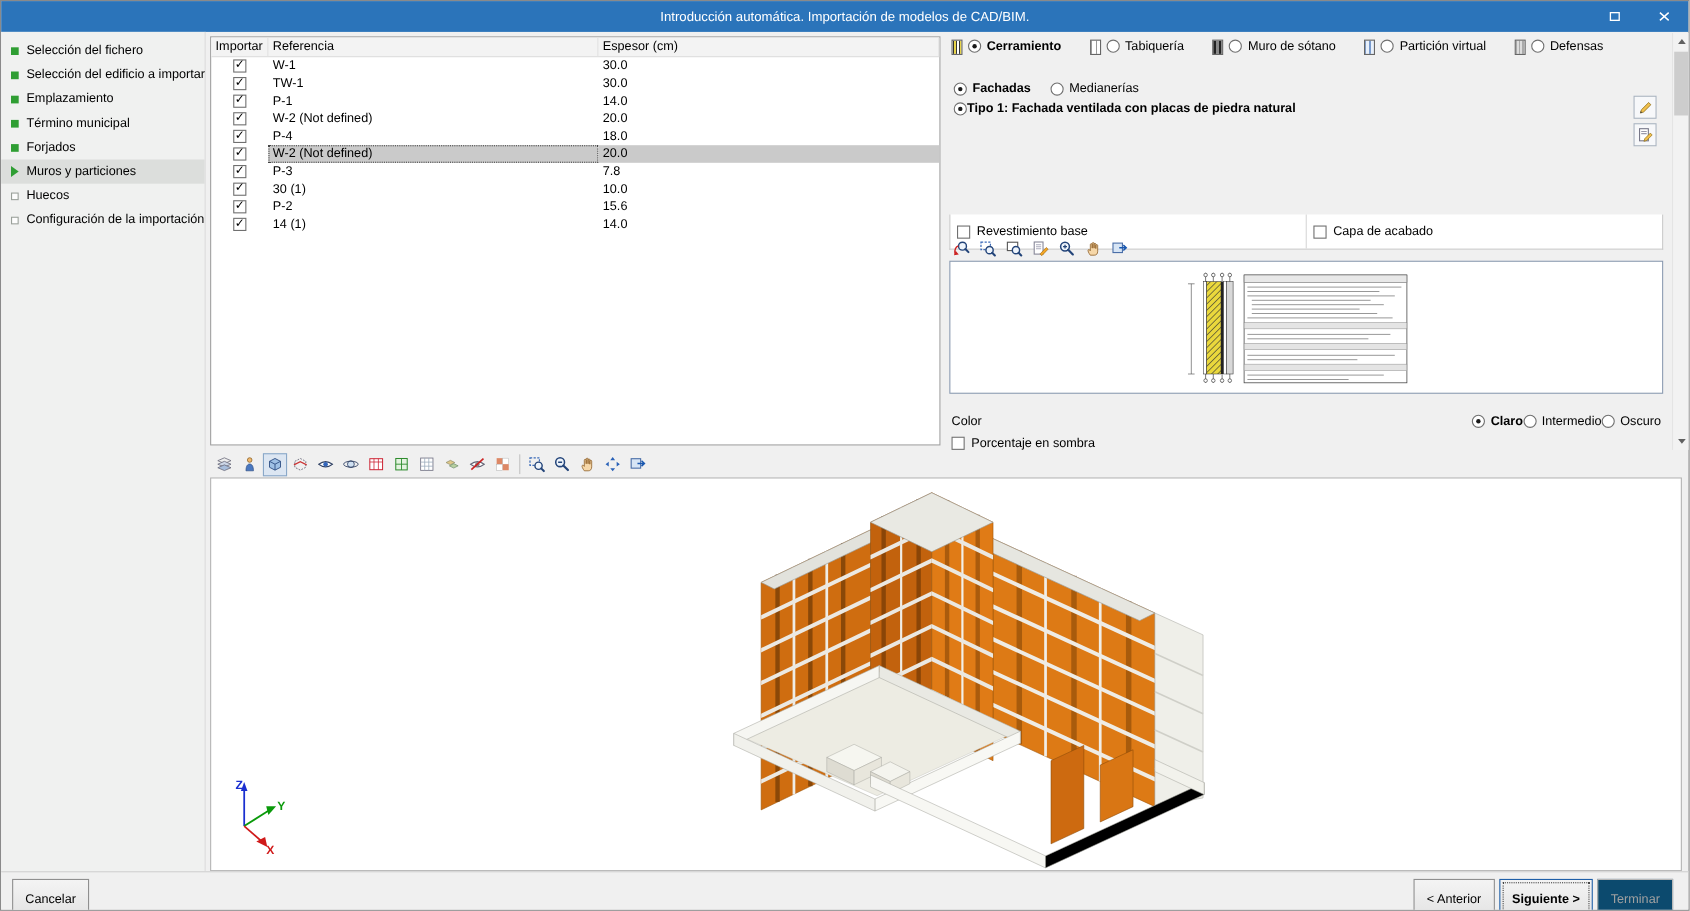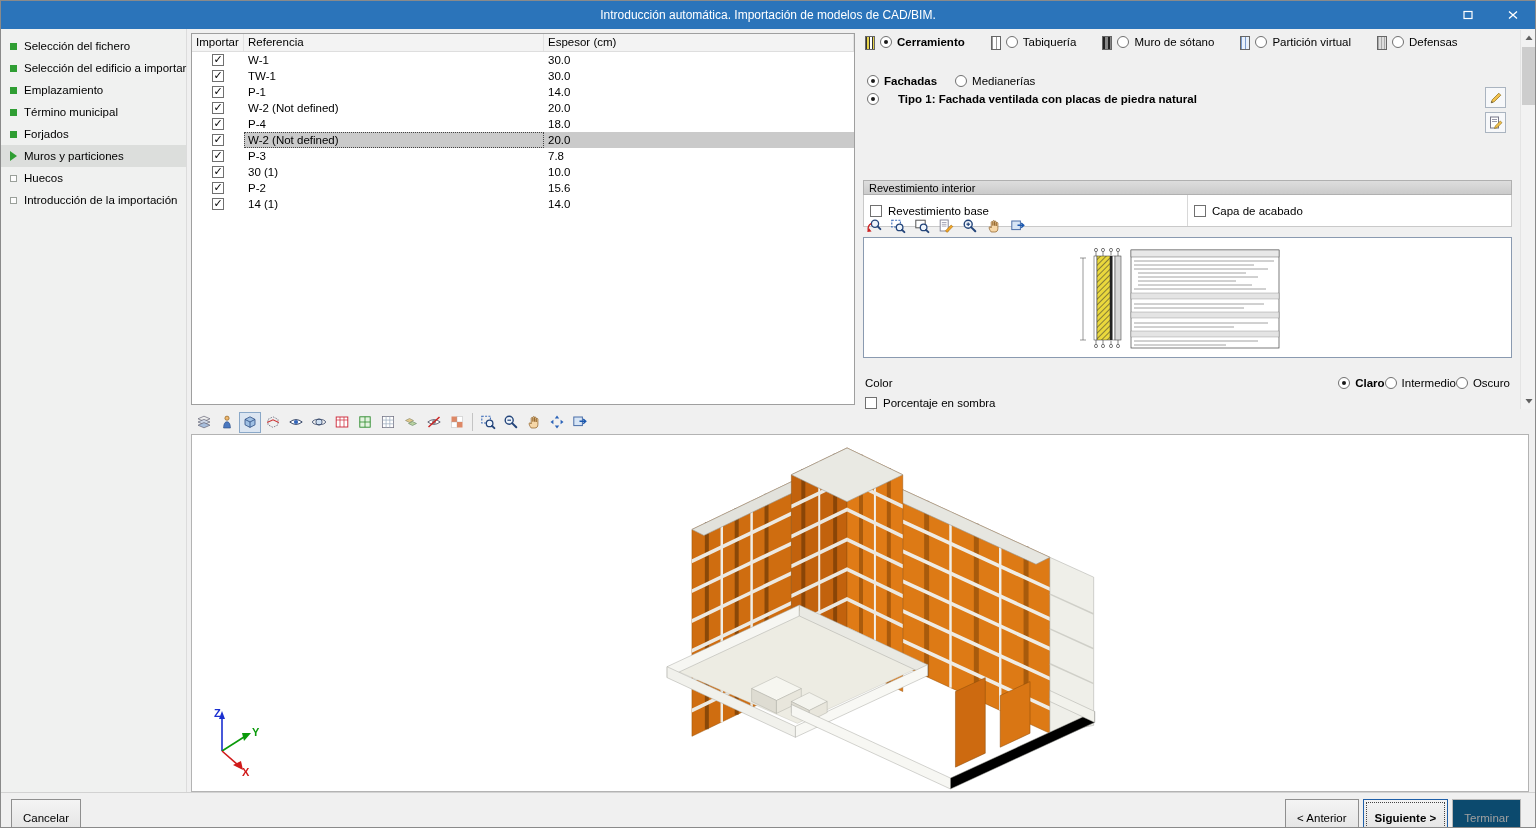--- a/index.html
+++ b/index.html
@@ -40,21 +40,21 @@
   .wt-row{position:absolute;left:6px;top:5px;right:4px;height:18px;display:flex;align-items:center;gap:26px;white-space:nowrap}
   .wt-group{display:flex;align-items:flex-start;gap:5px}
   .wt-icon{width:10px;height:14px;border:1px solid #666;flex:0 0 auto}
   .w0{background:repeating-linear-gradient(90deg,#333 0 1px,#e8d44a 1px 3px,#333 3px 4px,#fff 4px 6px)}
   .w1{background:repeating-linear-gradient(90deg,#999 0 1px,#fff 1px 4px)}
   .w2{background:repeating-linear-gradient(90deg,#222 0 2px,#888 2px 5px)}
   .w3{background:repeating-linear-gradient(90deg,#79c 0 1px,#e8f0fa 1px 4px)}
   .w4{background:repeating-linear-gradient(90deg,#aaa 0 1px,#ddd 1px 3px)}
   .facade-row{position:absolute;left:8px;top:44px;height:16px;display:flex;gap:18px;align-items:center}
   .facade-opt{display:flex;gap:5px;}
-  .tipo-row{position:absolute;left:8px;top:62px;height:16px;display:flex;gap:19px;align-items:center}
+  .tipo-row{position:absolute;left:8px;top:62px;height:16px;display:flex;gap:0;align-items:center}
   .edit-col{position:absolute;right:14px;top:58px;display:flex;flex-direction:column;gap:4px}
   .edit-btn{width:21px;height:21px;border:1px solid #aab4c0;background:#f7f8fa;display:flex;align-items:center;justify-content:center;cursor:default}
   .sec-head{position:absolute;left:4px;right:8px;height:15px;background:linear-gradient(#dddddd,#cbcbcb);border:1px solid #b0b0b0;display:flex;align-items:center;padding-left:5px;font-size:11px}
   #rev-head{top:151px}
   #cargas-head{top:329px}
   .rev-cbs{position:absolute;left:4px;right:8px;top:166px;height:32px;border:1px solid #c9c9c9;border-top:none;background:#fff;display:flex}
   .rev-cell{flex:1;display:flex;align-items:center;gap:6px;padding-left:6px;border-right:1px solid #d8d8d8}
   .rev-cell.last{border-right:none}
   .prev-toolbar{position:absolute;left:4px;top:186px;height:22px;display:flex;gap:2px;align-items:center}
   .tb-btn{width:22px;height:21px;display:flex;align-items:center;justify-content:center;border:1px solid transparent;background:transparent;cursor:default}
@@ -135,21 +135,21 @@
     <div class="side-item current">
       <span class="bullet current"></span>
       <span>Muros y particiones</span>
     </div>
     <div class="side-item">
       <span class="bullet pending"></span>
       <span>Huecos</span>
     </div>
     <div class="side-item">
       <span class="bullet pending"></span>
-      <span>Introducción de la importación</span>
+      <span>Configuración de la importación</span>
     </div>
   </div>
 
 <div class="table-panel">
   <div class="t-head" id="thead">
       <div class="c0">Importar</div>
       <div class="c1">Referencia</div>
       <div class="c2">Espesor (cm)</div>
     </div>
   <div id="tbody">
@@ -282,23 +282,20 @@
           <svg width="16" height="16" viewBox="0 0 16 16">
             <rect x="2.5" y="2" width="8" height="11" fill="#fff" stroke="#778"></rect>
             <line x1="4" y1="4.5" x2="9" y2="4.5" stroke="#99a"></line>
             <line x1="4" y1="6.5" x2="9" y2="6.5" stroke="#99a"></line>
             <path d="M6.5 13.5 L7.3 11 L12.3 6 L14 7.7 L9 12.7 Z" fill="#f2c14e" stroke="#8a6a10" stroke-width="0.6"></path>
           </svg>
         </span>
       </button>
   </div>
 
-  <div class="sec-head" id="rev-head">
-    <span>Revestimiento interior</span>
-  </div>
   <div class="rev-cbs">
     <div class="rev-cell">
       <span class="cb"></span>
       <span>Revestimiento base</span>
     </div>
     <div class="rev-cell last">
       <span class="cb"></span>
       <span>Capa de acabado</span>
     </div>
   </div>

